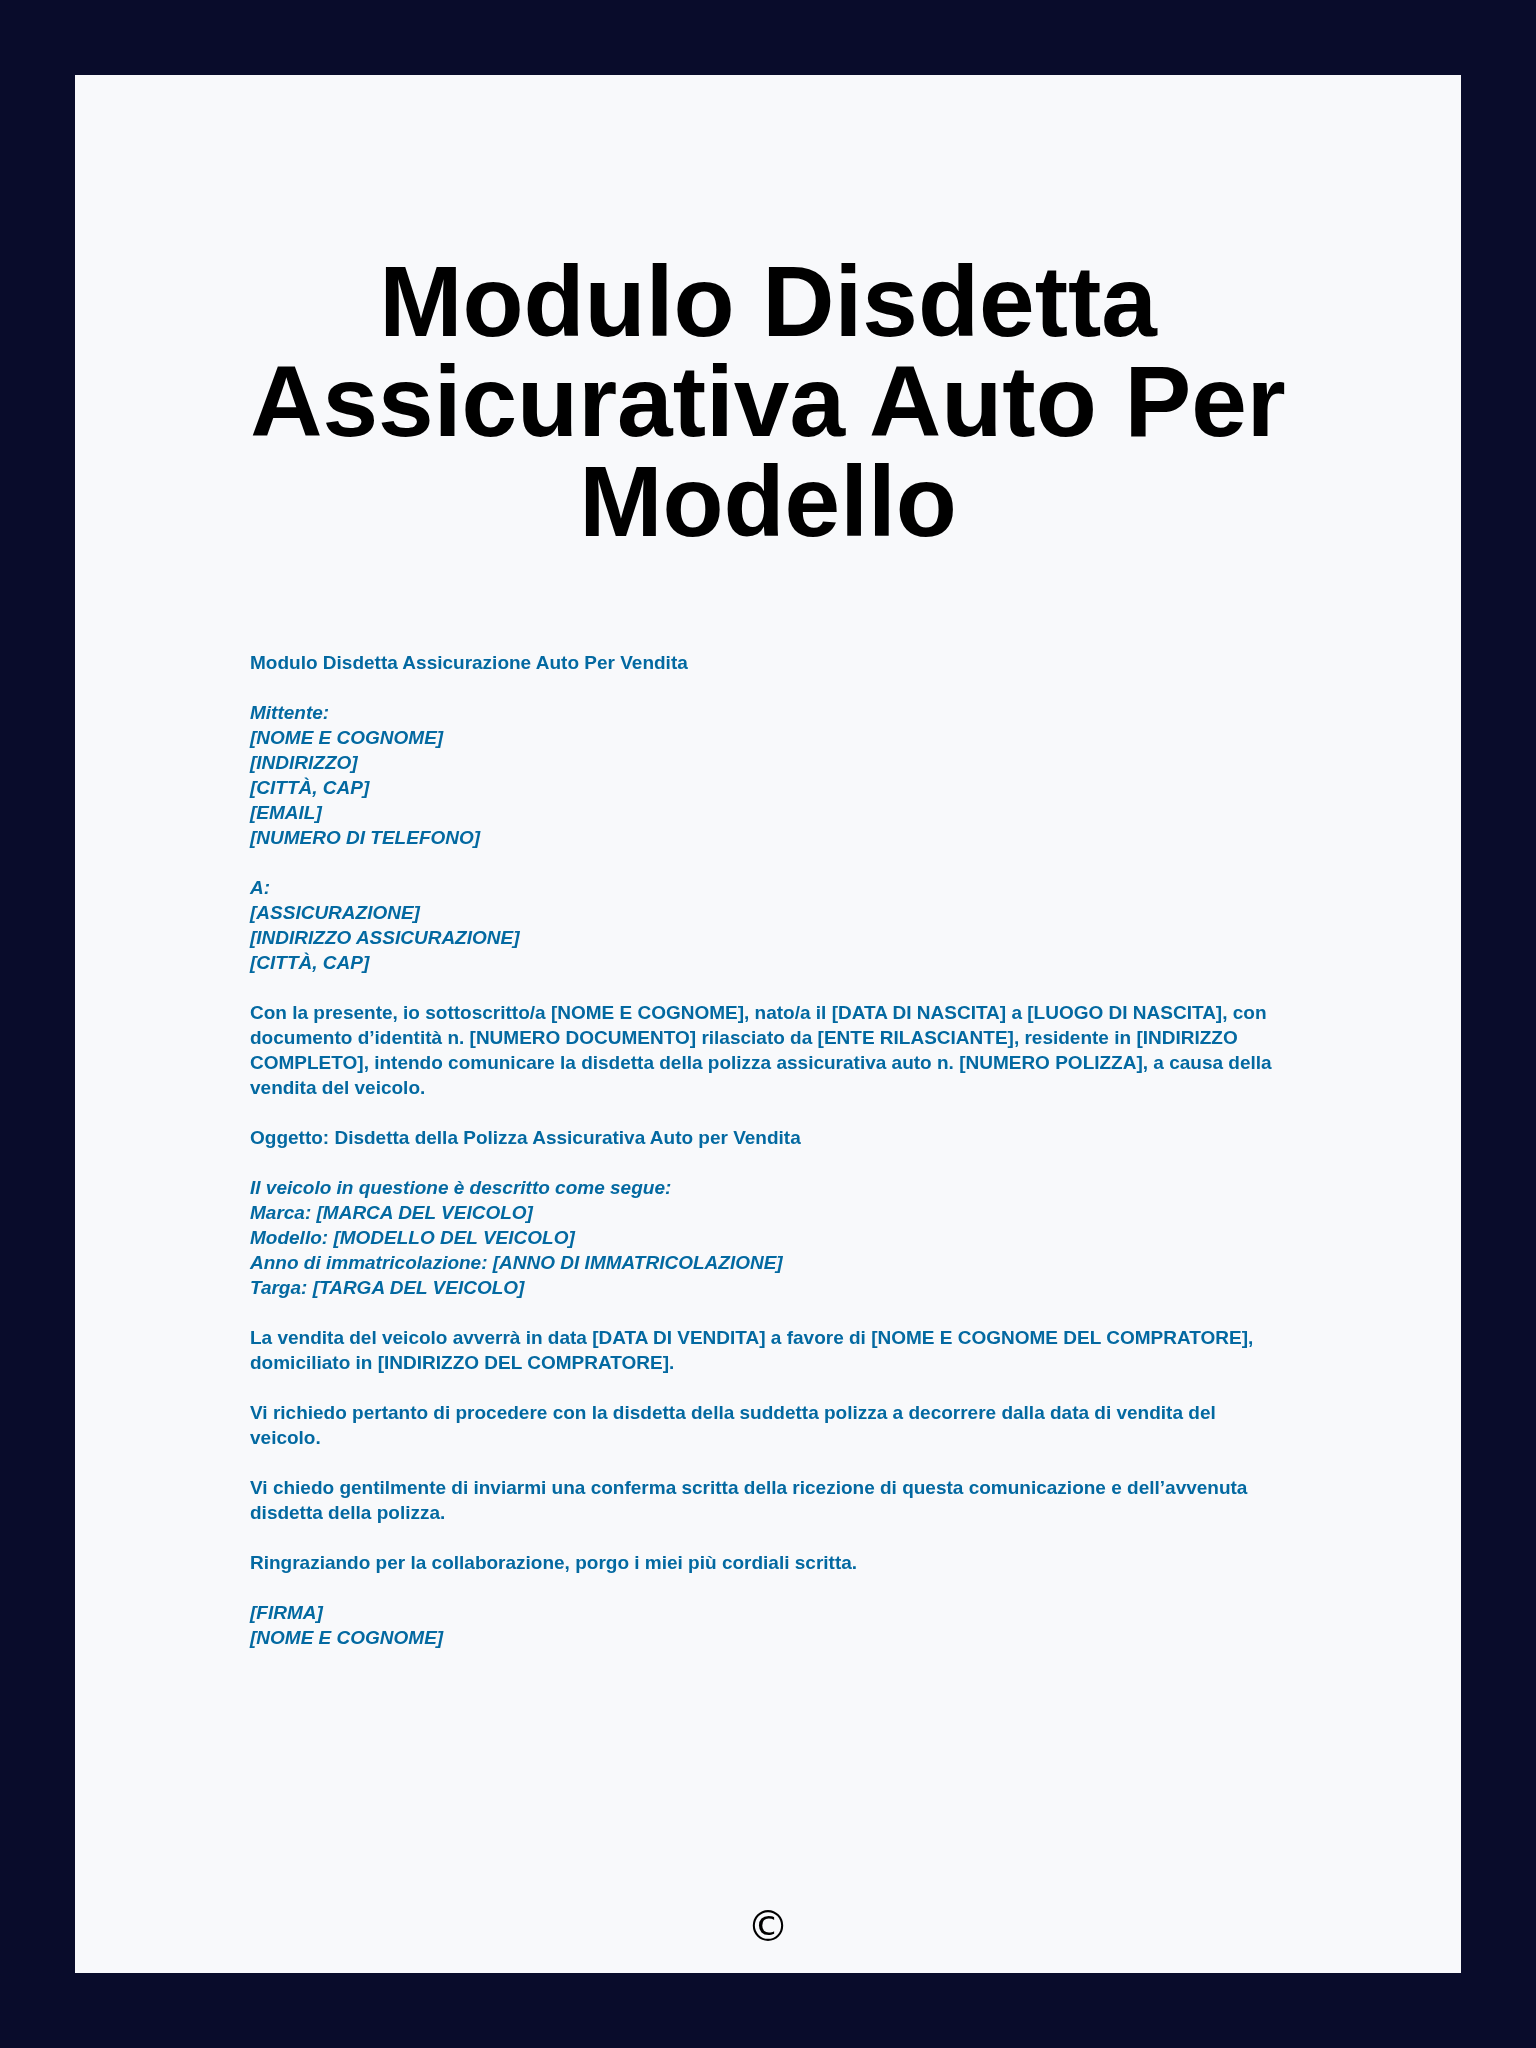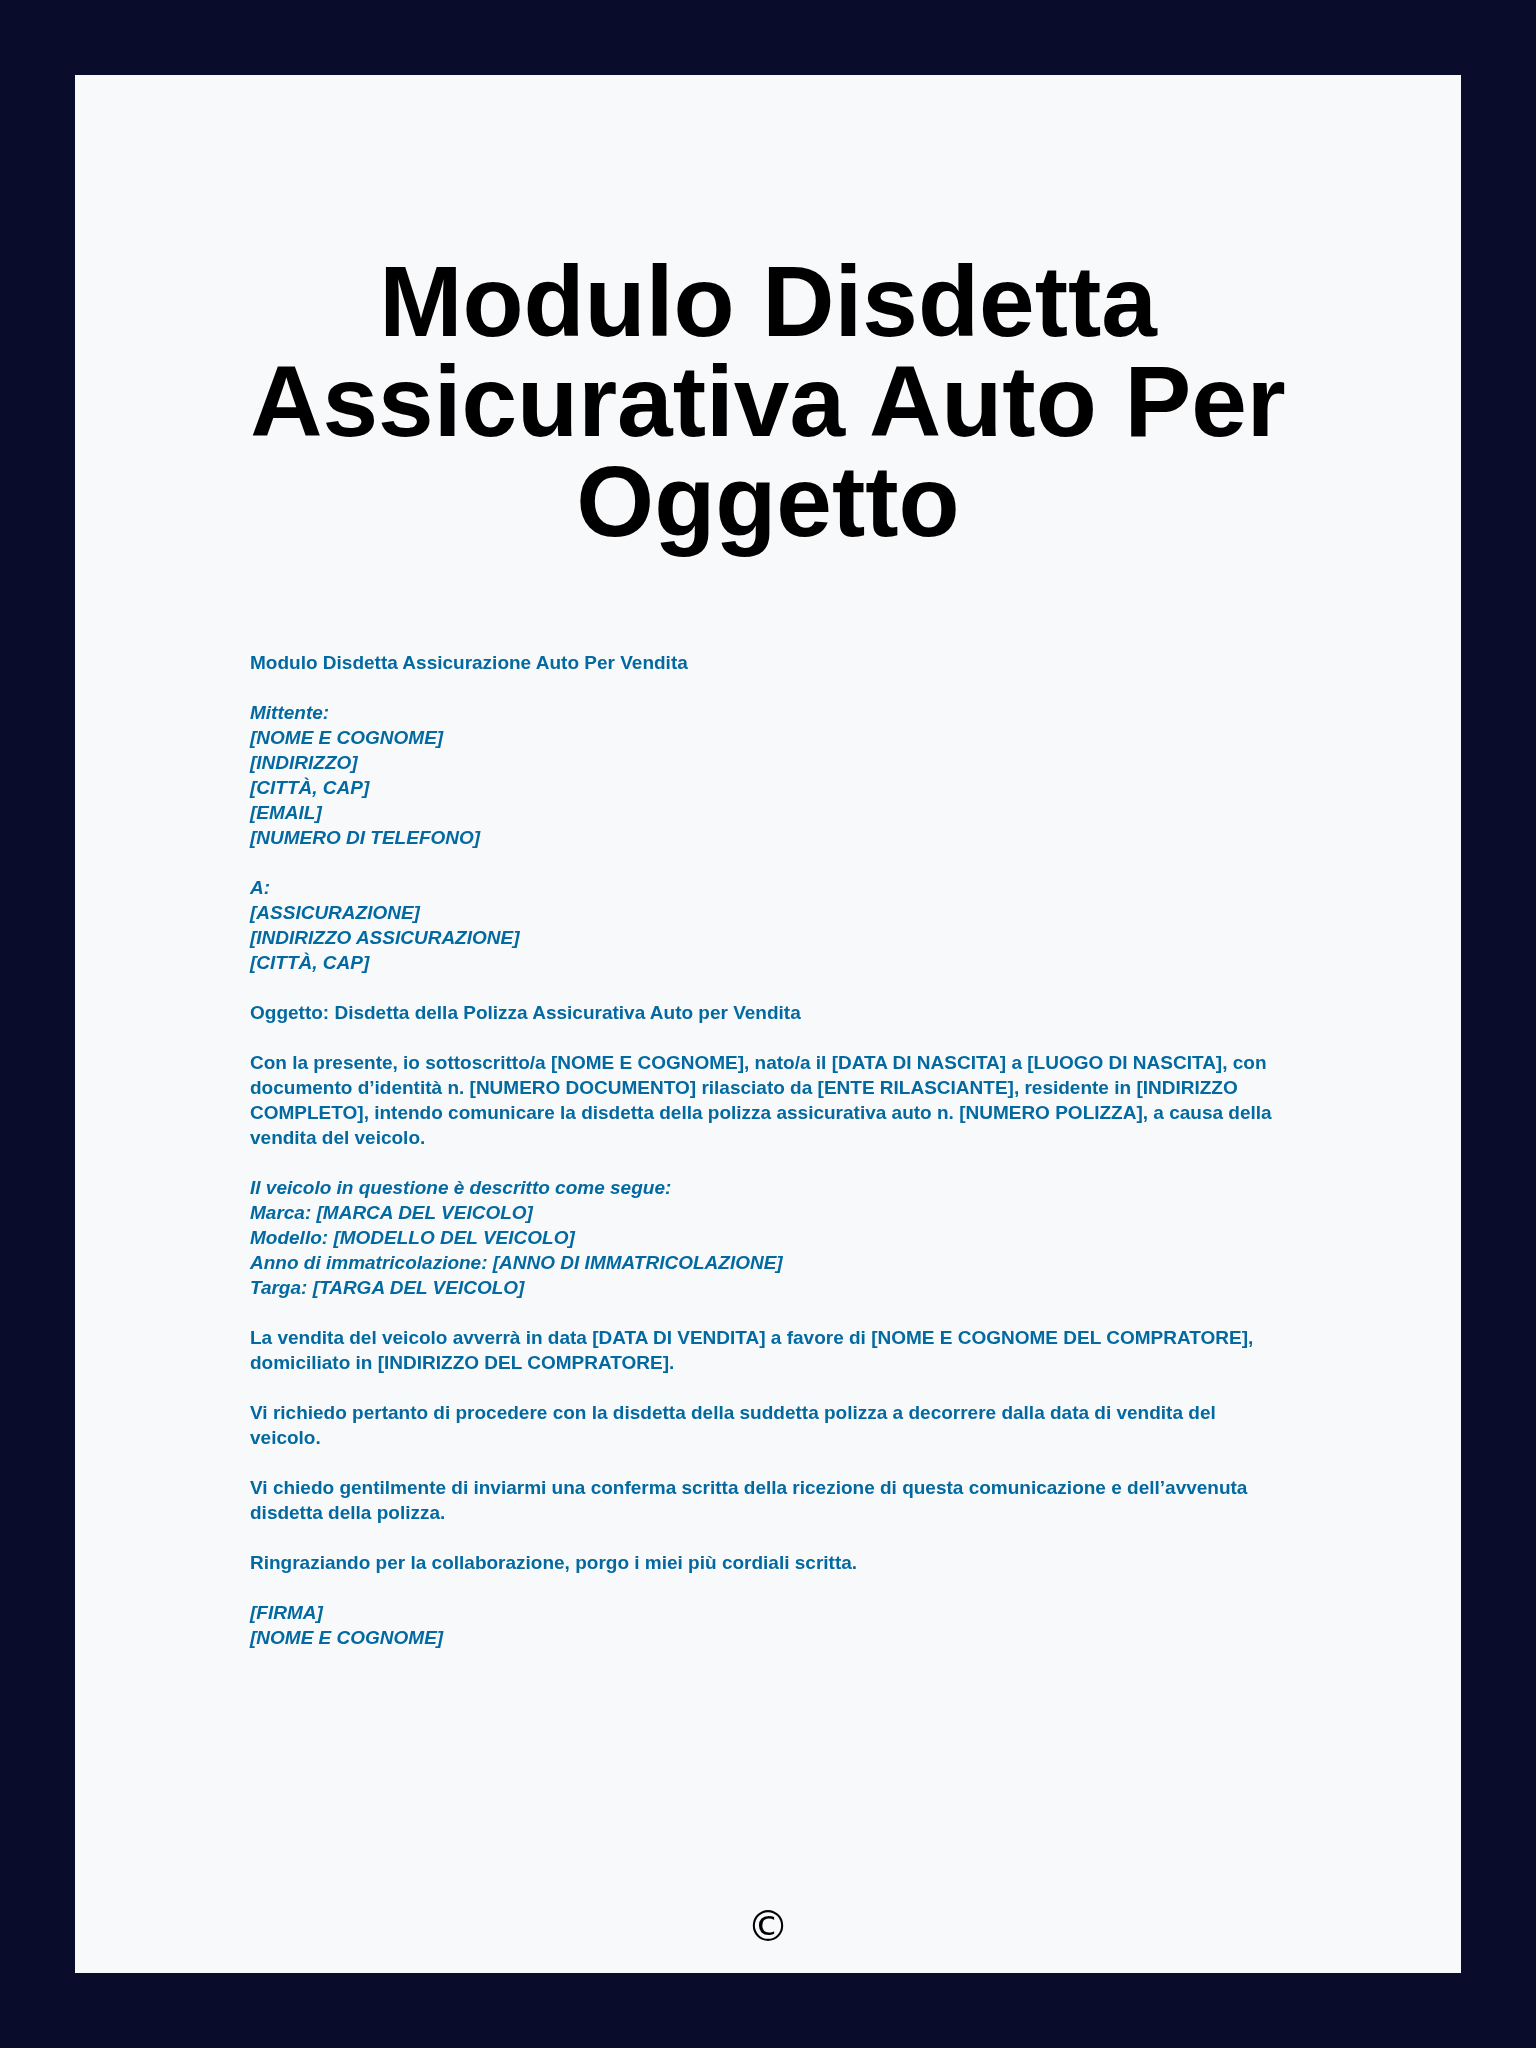--- a/index.html
+++ b/index.html
@@ -64,21 +64,21 @@
     }
   </style>
 </head>
 <body>
 
 <div class="page">
 
   <h1 class="title">
     <span class="line">Modulo Disdetta</span>
     <span class="line">Assicurativa Auto Per</span>
-    <span class="line">Oggetto</span>
+    <span class="line">Modello</span>
   </h1>
 
   <div class="letter">
     <p>Modulo Disdetta Assicurazione Auto Per Vendita</p>
 
     <p>
       <span class="ln">Mittente:</span>
       <span class="ln">[NOME E COGNOME]</span>
       <span class="ln">[INDIRIZZO]</span>
       <span class="ln">[CITTÀ, CAP]</span>
@@ -86,23 +86,23 @@
       <span class="ln">[NUMERO DI TELEFONO]</span>
     </p>
 
     <p>
       <span class="ln">A:</span>
       <span class="ln">[ASSICURAZIONE]</span>
       <span class="ln">[INDIRIZZO ASSICURAZIONE]</span>
       <span class="ln">[CITTÀ, CAP]</span>
     </p>
 
+    <p>Con la presente, io sottoscritto/a [NOME E COGNOME], nato/a il [DATA DI NASCITA] a [LUOGO DI NASCITA], con documento d’identità n. [NUMERO DOCUMENTO] rilasciato da [ENTE RILASCIANTE], residente in [INDIRIZZO COMPLETO], intendo comunicare la disdetta della polizza assicurativa auto n. [NUMERO POLIZZA], a causa della vendita del veicolo.</p>
+
     <p>Oggetto: Disdetta della Polizza Assicurativa Auto per Vendita</p>
-
-    <p>Con la presente, io sottoscritto/a [NOME E COGNOME], nato/a il [DATA DI NASCITA] a [LUOGO DI NASCITA], con documento d’identità n. [NUMERO DOCUMENTO] rilasciato da [ENTE RILASCIANTE], residente in [INDIRIZZO COMPLETO], intendo comunicare la disdetta della polizza assicurativa auto n. [NUMERO POLIZZA], a causa della vendita del veicolo.</p>
 
     <p>
       <span class="ln">Il veicolo in questione è descritto come segue:</span>
       <span class="ln">Marca: [MARCA DEL VEICOLO]</span>
       <span class="ln">Modello: [MODELLO DEL VEICOLO]</span>
       <span class="ln">Anno di immatricolazione: [ANNO DI IMMATRICOLAZIONE]</span>
       <span class="ln">Targa: [TARGA DEL VEICOLO]</span>
     </p>
 
     <p>La vendita del veicolo avverrà in data [DATA DI VENDITA] a favore di [NOME E COGNOME DEL COMPRATORE], domiciliato in [INDIRIZZO DEL COMPRATORE].</p>

